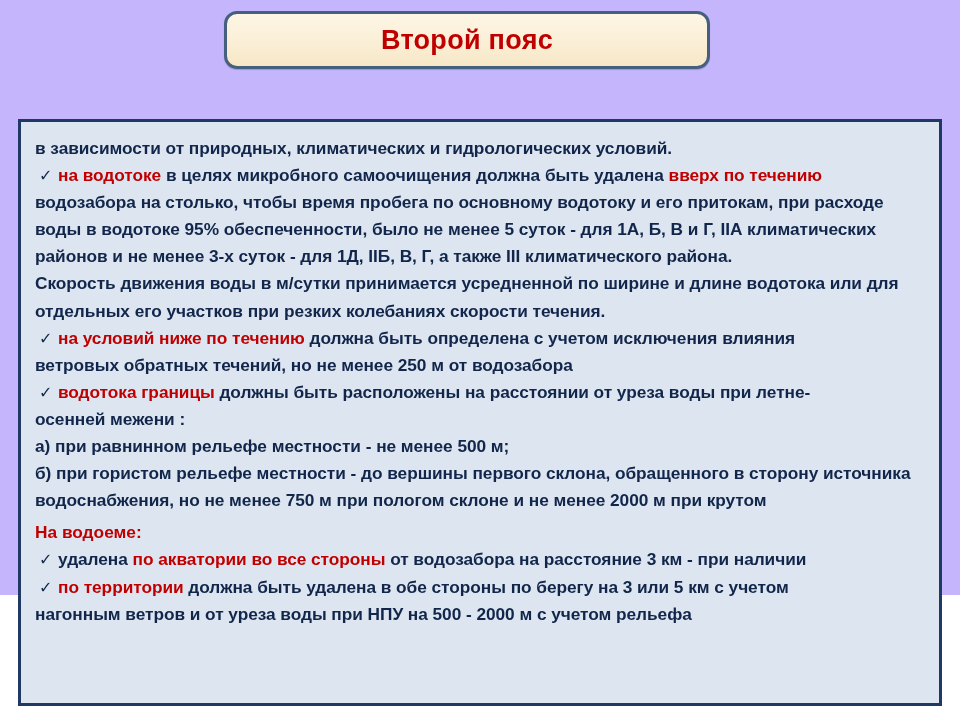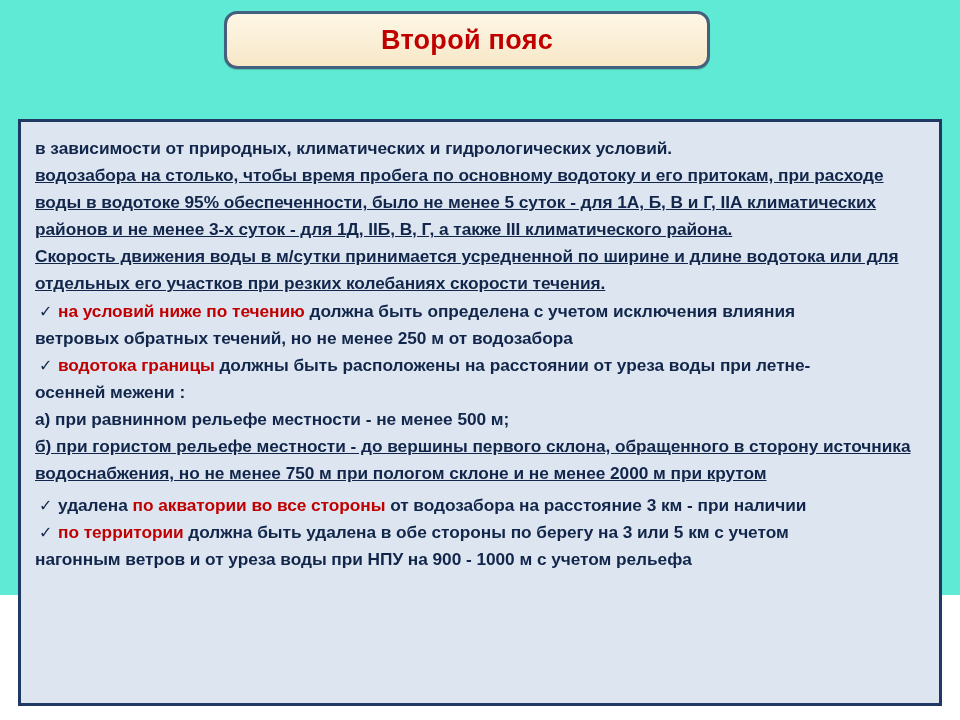--- a/index.html
+++ b/index.html
@@ -13,21 +13,21 @@
     height: 720px;
     overflow: hidden;
     font-family: "Liberation Sans", "DejaVu Sans", sans-serif;
     -webkit-font-smoothing: antialiased;
   }
 
   .slide {
     position: relative;
     width: 960px;
     height: 595px;
-    background: #5eead4;
+    background: #c4b5fd;
   }
 
   
   .title-box {
     position: absolute;
     left: 224px;
     top: 11px;
     width: 486px;
     height: 58px;
     box-sizing: border-box;
@@ -75,21 +75,21 @@
   }
 
   .line {
     color: #11264a;
     font-size: 17.3px;
     font-weight: bold;
     line-height: 27.1px;
     white-space: nowrap;
     letter-spacing: -0.05px;
   }
-  .line.wrapline { white-space: normal; text-decoration: underline; }
+  .line.wrapline { white-space: normal; }
 
   .red { color: #c00000; }
 
   .bullet-line {
     padding-left: 4px;
   }
   .check {
     color: #11264a;
     font-size: 16px;
     font-weight: normal;
@@ -111,43 +111,47 @@
 
   <div class="title-box">
     <div class="title-text">Второй пояс</div>
   </div>
 
 
   <div class="content-box">
 
     <div class="line">в зависимости от природных, климатических и гидрологических условий.</div>
 
+    <div class="line bullet-line">
+      <span class="check">✓</span><span class="red">на водотоке</span><span> в целях микробного самоочищения должна быть удалена </span><span class="red">вверх по течению</span>
+    </div>
     <div class="line wrapline">водозабора на столько, чтобы время пробега по основному водотоку и его притокам, при расходе воды в водотоке 95% обеспеченности, было не менее 5 суток - для 1А, Б, В и Г, IIА климатических районов и не менее 3-х суток - для 1Д, IIБ, В, Г, а также III климатического района.</div>
 
     <div class="line wrapline">Скорость движения воды в м/сутки принимается усредненной по ширине и длине водотока или для отдельных его участков при резких колебаниях скорости течения.</div>
 
     <div class="line bullet-line">
       <span class="check">✓</span><span class="red">на  условий ниже по течению</span><span> должна быть определена с учетом исключения влияния</span>
     </div>
     <div class="line">ветровых обратных течений, но не менее 250 м от водозабора</div>
 
     <div class="line bullet-line">
       <span class="check">✓</span><span class="red">водотока границы</span><span> должны быть расположены на расстоянии от уреза воды при летне-</span>
     </div>
     <div class="line">осенней межени :</div>
 
     <div class="line">а) при равнинном рельефе местности - не менее 500 м;</div>
     <div class="line wrapline">б) при гористом рельефе местности - до вершины первого склона, обращенного в сторону источника водоснабжения, но не менее 750 м при пологом склоне и не менее 2000 м при крутом</div>
 
     <div class="gap-sm"></div>
 
+    <div class="sect-head">На водоеме:</div>
 
     <div class="line bullet-line">
       <span class="check">✓</span><span>удалена </span><span class="red">по акватории во все стороны</span><span> от водозабора на расстояние 3 км - при наличии</span>
     </div>
 
     <div class="line bullet-line">
       <span class="check">✓</span><span class="red">по территории</span><span> должна быть удалена в обе стороны по берегу на 3 или 5 км с учетом</span>
     </div>
-    <div class="line">нагонным ветров и от уреза воды при НПУ на 900 - 1000 м с учетом рельефа</div>
+    <div class="line">нагонным ветров и от уреза воды при НПУ на 500 - 2000 м с учетом рельефа</div>
 
   </div>
 </div>
 
 </body></html>

